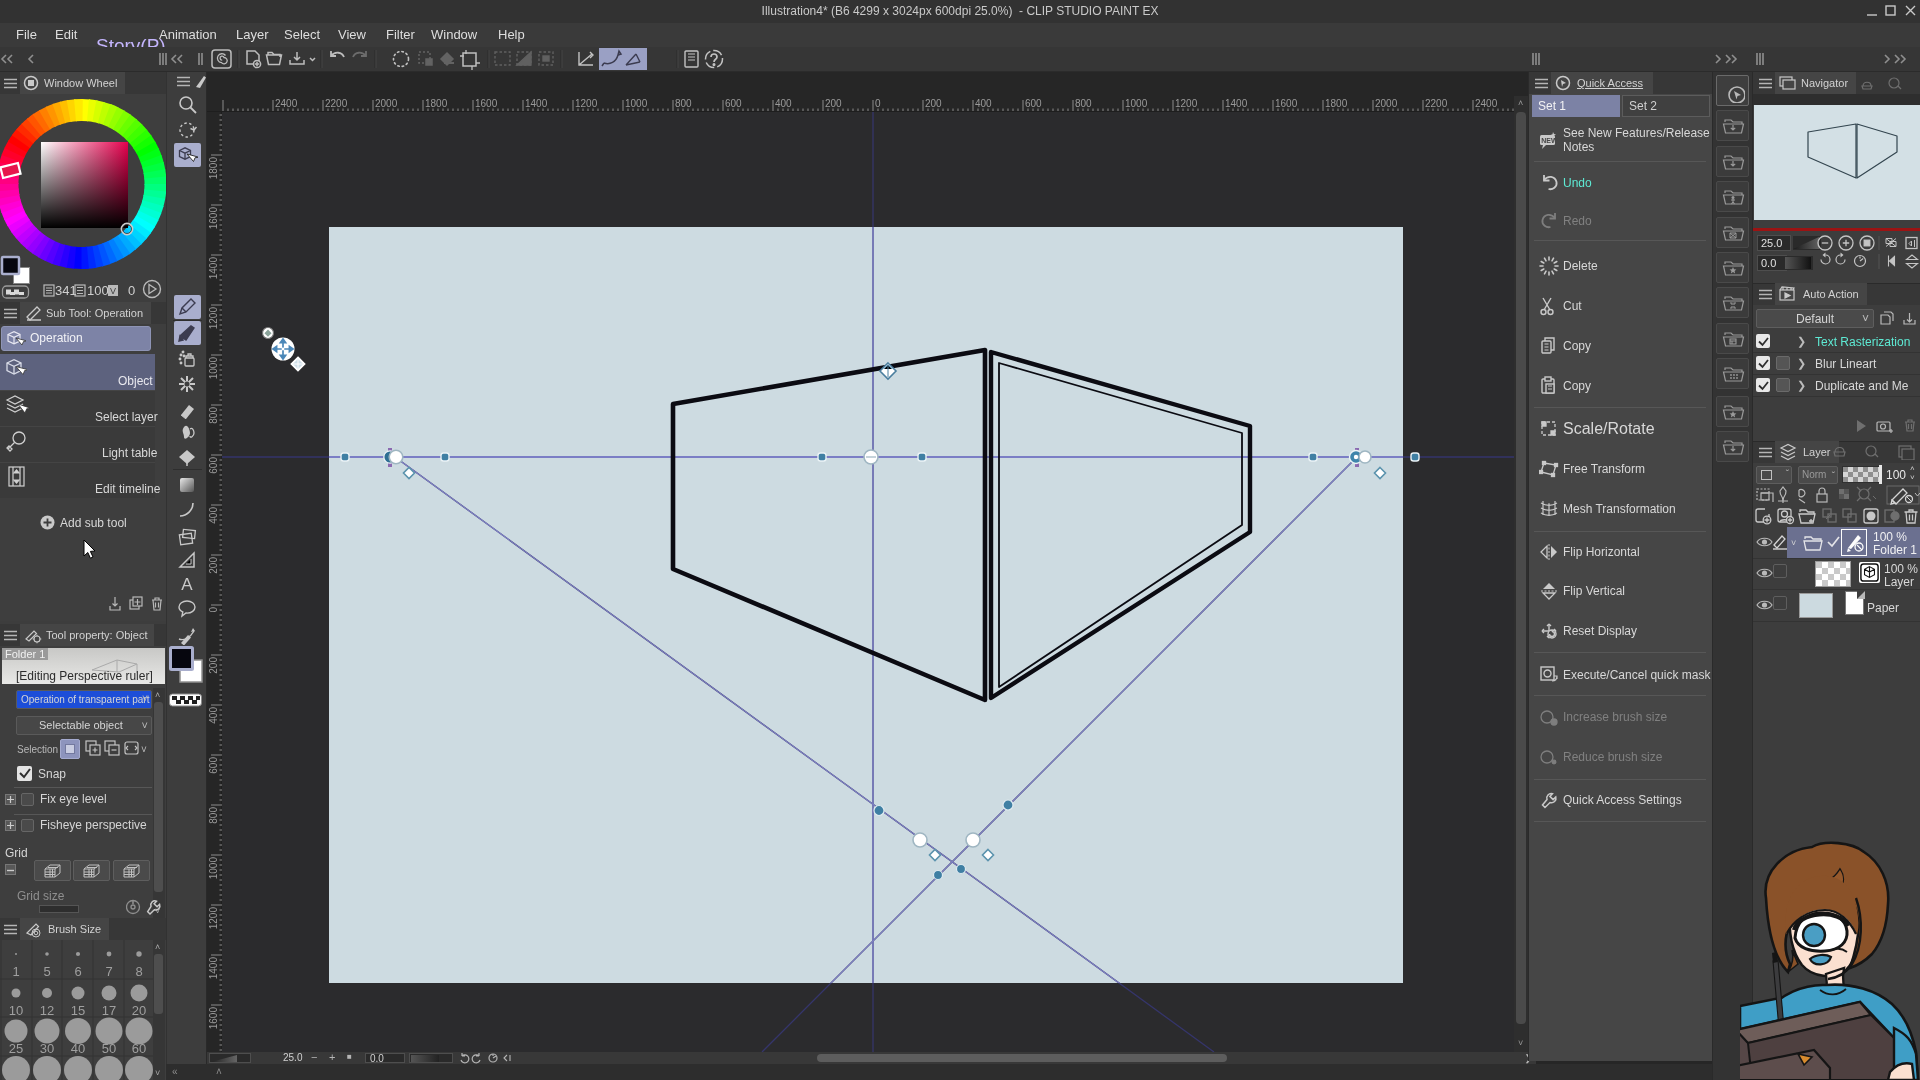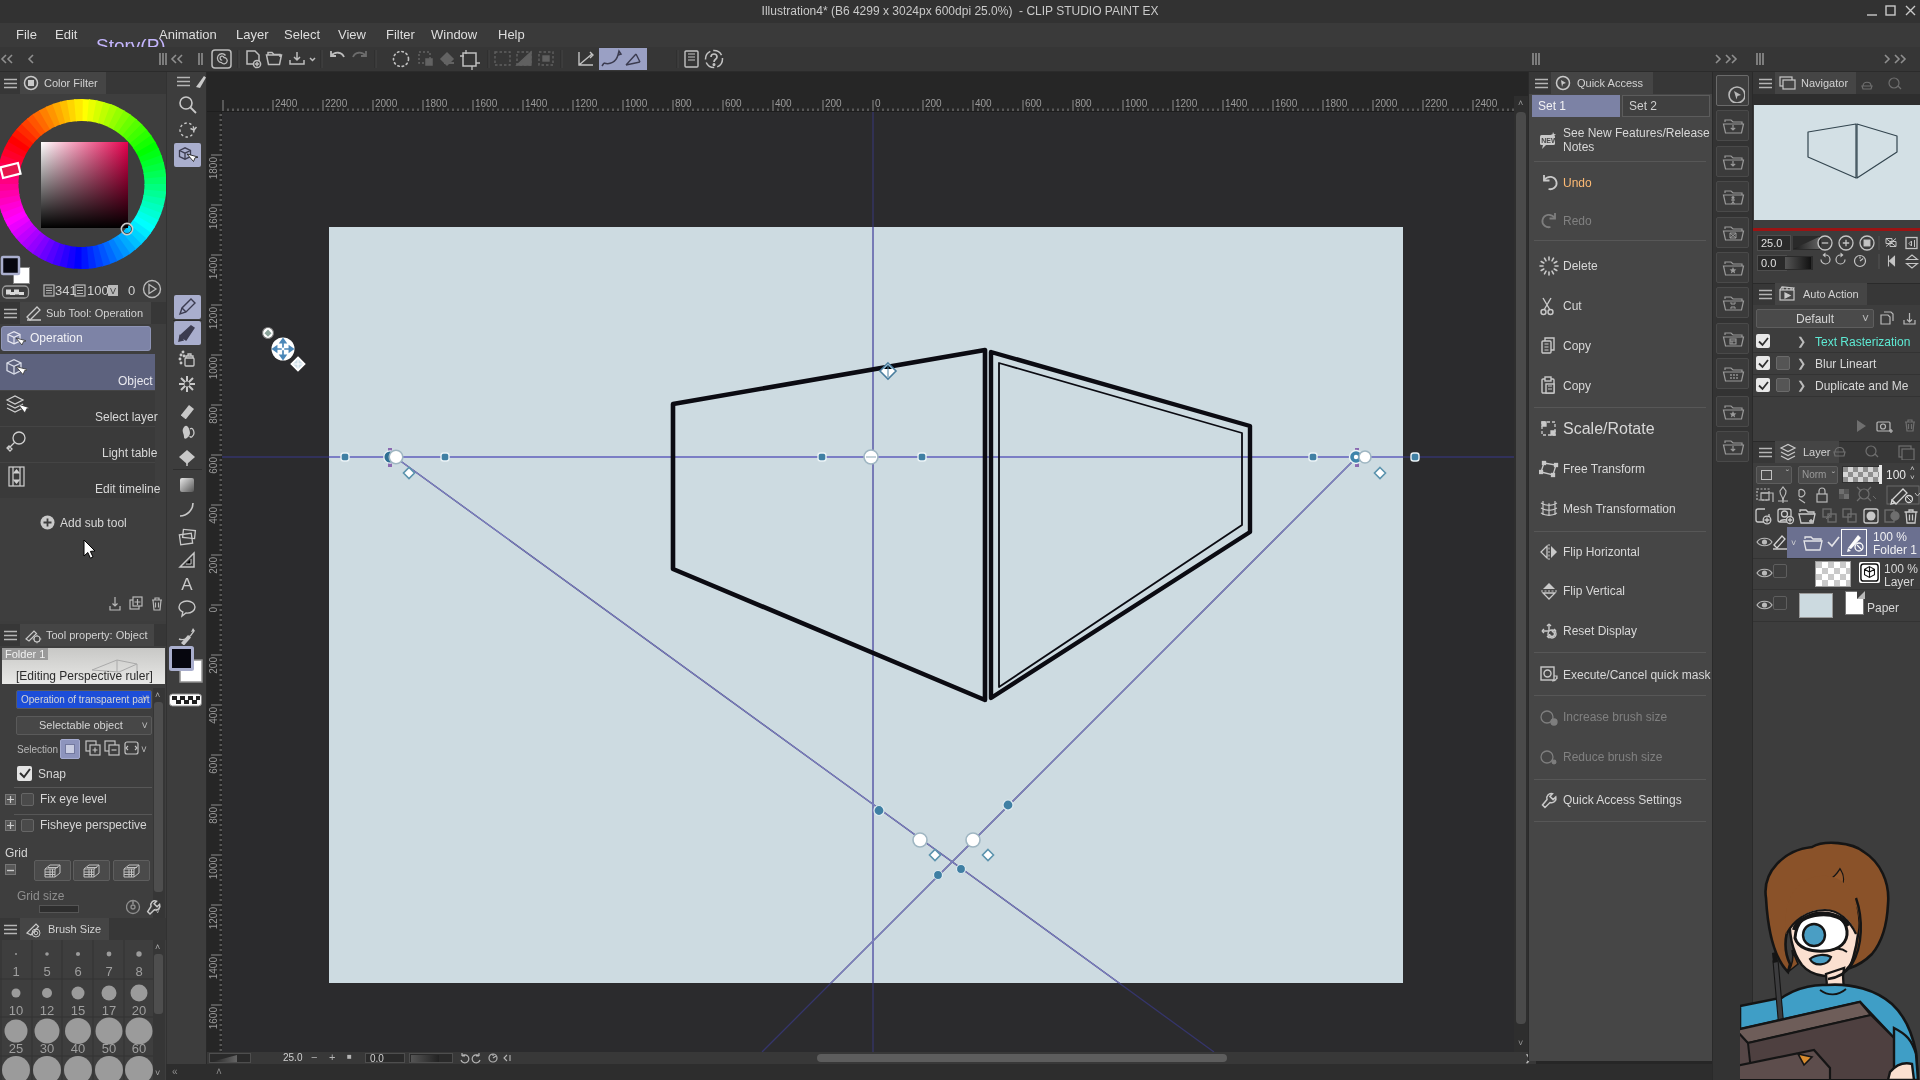--- a/index.html
+++ b/index.html
@@ -114,21 +114,21 @@
 <path d="M365 8l4 4-4 4M375 8l4 4-4 4M381 8l4 4-4 4"></path>
 </g>
       </svg>
 </div>
 <div class="abs" style="left:0;top:72px;width:166px;height:1008px;background:#3d3d3d;">
 <div class="abs" style="left:0;top:0;width:166px;height:230px;background:#3e3e3e;">
 <div class="abs" style="left:0;top:0;width:166px;height:22px;background:#373737;"></div>
 <svg class="abs" style="left:4px;top:6px;" width="13" height="11" viewBox="0 0 13 11">
           <path d="M0 1.5h13M0 5.5h13M0 9.5h13" stroke="#b5b5b5" stroke-width="1.4"></path>
         </svg>
-<div class="tab" style="left:20px;top:0;padding:0 8px 0 24px;">Color Filter</div>
+<div class="tab" style="left:20px;top:0;padding:0 8px 0 24px;">Window Wheel</div>
 <svg class="abs" style="left:23px;top:3px;" width="16" height="16" viewBox="0 0 16 16">
           <circle cx="8" cy="8" r="6.5" fill="none" stroke="#c9c9c9" stroke-width="1.5"></circle>
           <rect x="5" y="5" width="6" height="6" fill="#c9c9c9"></rect>
         </svg>
 <svg class="abs" style="left:-5px;top:22px;" width="172" height="182" viewBox="0 0 172 182">
 <defs>
 <linearGradient id="sqx" x1="0" y1="0" x2="1" y2="0">
               <stop offset="0" stop-color="#ffffff"></stop>
               <stop offset="1" stop-color="#e6004d"></stop>
             </linearGradient>
@@ -1233,41 +1233,41 @@
 </div>
 <div class="abs" style="left:166px;top:1064px;width:1754px;height:16px;background:#2d2d2d;">
 <div class="abs" style="left:6px;top:2px;color:#8f8f8f;font-size:10px;">«</div>
 <div class="abs" style="left:50px;top:2px;color:#8f8f8f;font-size:10px;">˄</div>
 </div>
 <div class="abs" style="left:1528px;top:72px;width:184px;height:989px;background:#464646;border-left:1px solid #2a2a2a;">
 <div class="abs" style="left:0;top:0;width:184px;height:22px;background:#373737;"></div>
 <svg class="abs" style="left:6px;top:6px;" width="13" height="11" viewBox="0 0 13 11">
         <path d="M0 1.5h13M0 5.5h13M0 9.5h13" stroke="#b5b5b5" stroke-width="1.4"></path>
       </svg>
-<div class="tab" style="left:22px;top:0;padding:0 10px 0 26px;">Quick Access</div>
+<div class="tab" style="left:22px;top:0;padding:0 10px 0 26px;text-decoration:underline;">Quick Access</div>
 <svg class="abs" style="left:26px;top:3px;" width="16" height="16" viewBox="0 0 16 16">
         <circle cx="8" cy="8" r="6.5" fill="none" stroke="#c9c9c9" stroke-width="1.5"></circle>
         <path d="M6 5l5 3-3 1-1 3z" fill="#c9c9c9"></path>
       </svg>
 <div class="abs" style="left:3px;top:23px;width:88px;height:22px;background:#7c82a5;color:#f2f2f4;font-size:12px;line-height:22px;padding-left:6px;">Set 1</div>
 <div class="abs" style="left:93px;top:23px;width:88px;height:22px;background:#404040;border:1px solid #5c5c5c;color:#d0d0d0;font-size:12px;line-height:20px;padding-left:6px;">Set 2</div>
 <svg class="abs" style="left:10px;top:58px;" width="20" height="20" viewBox="0 0 20 20">
         <rect x="1" y="5" width="15" height="10" rx="1.5" fill="#c9c9c9"></rect>
         <text x="2.2" y="13" font-size="7" font-weight="bold" fill="#464646" font-family="Liberation Sans">NEW</text>
         <path d="M4 15l-1 4 4-4z" fill="#c9c9c9"></path>
         <path d="M14 2l1 2 2 .5-2 1-.5 2-1-2-2-.5 2-.8z" fill="#c9c9c9" <="" svg="">
 </path>
       </svg>
       <div class="abs" style="left:34px;top:54px;color:#d8d8d8;font-size:12px;line-height:14px;white-space:nowrap;">See New Features/Release<br>Notes</div>
 <svg class="abs" style="left:10px;top:101px;" width="20" height="20" viewBox="0 0 20 20">
         <path d="M5 7C9 2 16 3 17.5 9c1 5-4 8-8 7" fill="none" stroke="#c9c9c9" stroke-width="1.8"></path>
         <path d="M5 2v5.5H10.5" fill="none" stroke="#c9c9c9" stroke-width="1.8" <="" svg="">
 </path>
       </svg>
-      <div class="abs" style="left:34px;top:104px;color:#fdba74;font-size:12px;line-height:14px;white-space:nowrap;">Undo</div>
+      <div class="abs" style="left:34px;top:104px;color:#5eead4;font-size:12px;line-height:14px;white-space:nowrap;">Undo</div>
 <svg class="abs" style="left:10px;top:139px;" width="20" height="20" viewBox="0 0 20 20">
         <path d="M16 7C12 2 5 3 3.5 9c-1 5 4 8 8 7" fill="none" stroke="#7e7e7e" stroke-width="1.8"></path>
         <path d="M16 2v5.5H10.5" fill="none" stroke="#7e7e7e" stroke-width="1.8" <="" svg="">
 </path>
       </svg>
       <div class="abs" style="left:34px;top:142px;color:#808080;font-size:12px;line-height:14px;white-space:nowrap;">Redo</div>
 <svg class="abs" style="left:10px;top:184px;" width="20" height="20" viewBox="0 0 20 20">
         <g stroke="#c9c9c9" stroke-width="1.6" stroke-linecap="round">
           <line x1="16.0" y1="10.0" x2="19.0" y2="10.0"></line>
           <line x1="15.196152422706632" y1="13.0" x2="17.794228634059948" y2="14.5"></line>

